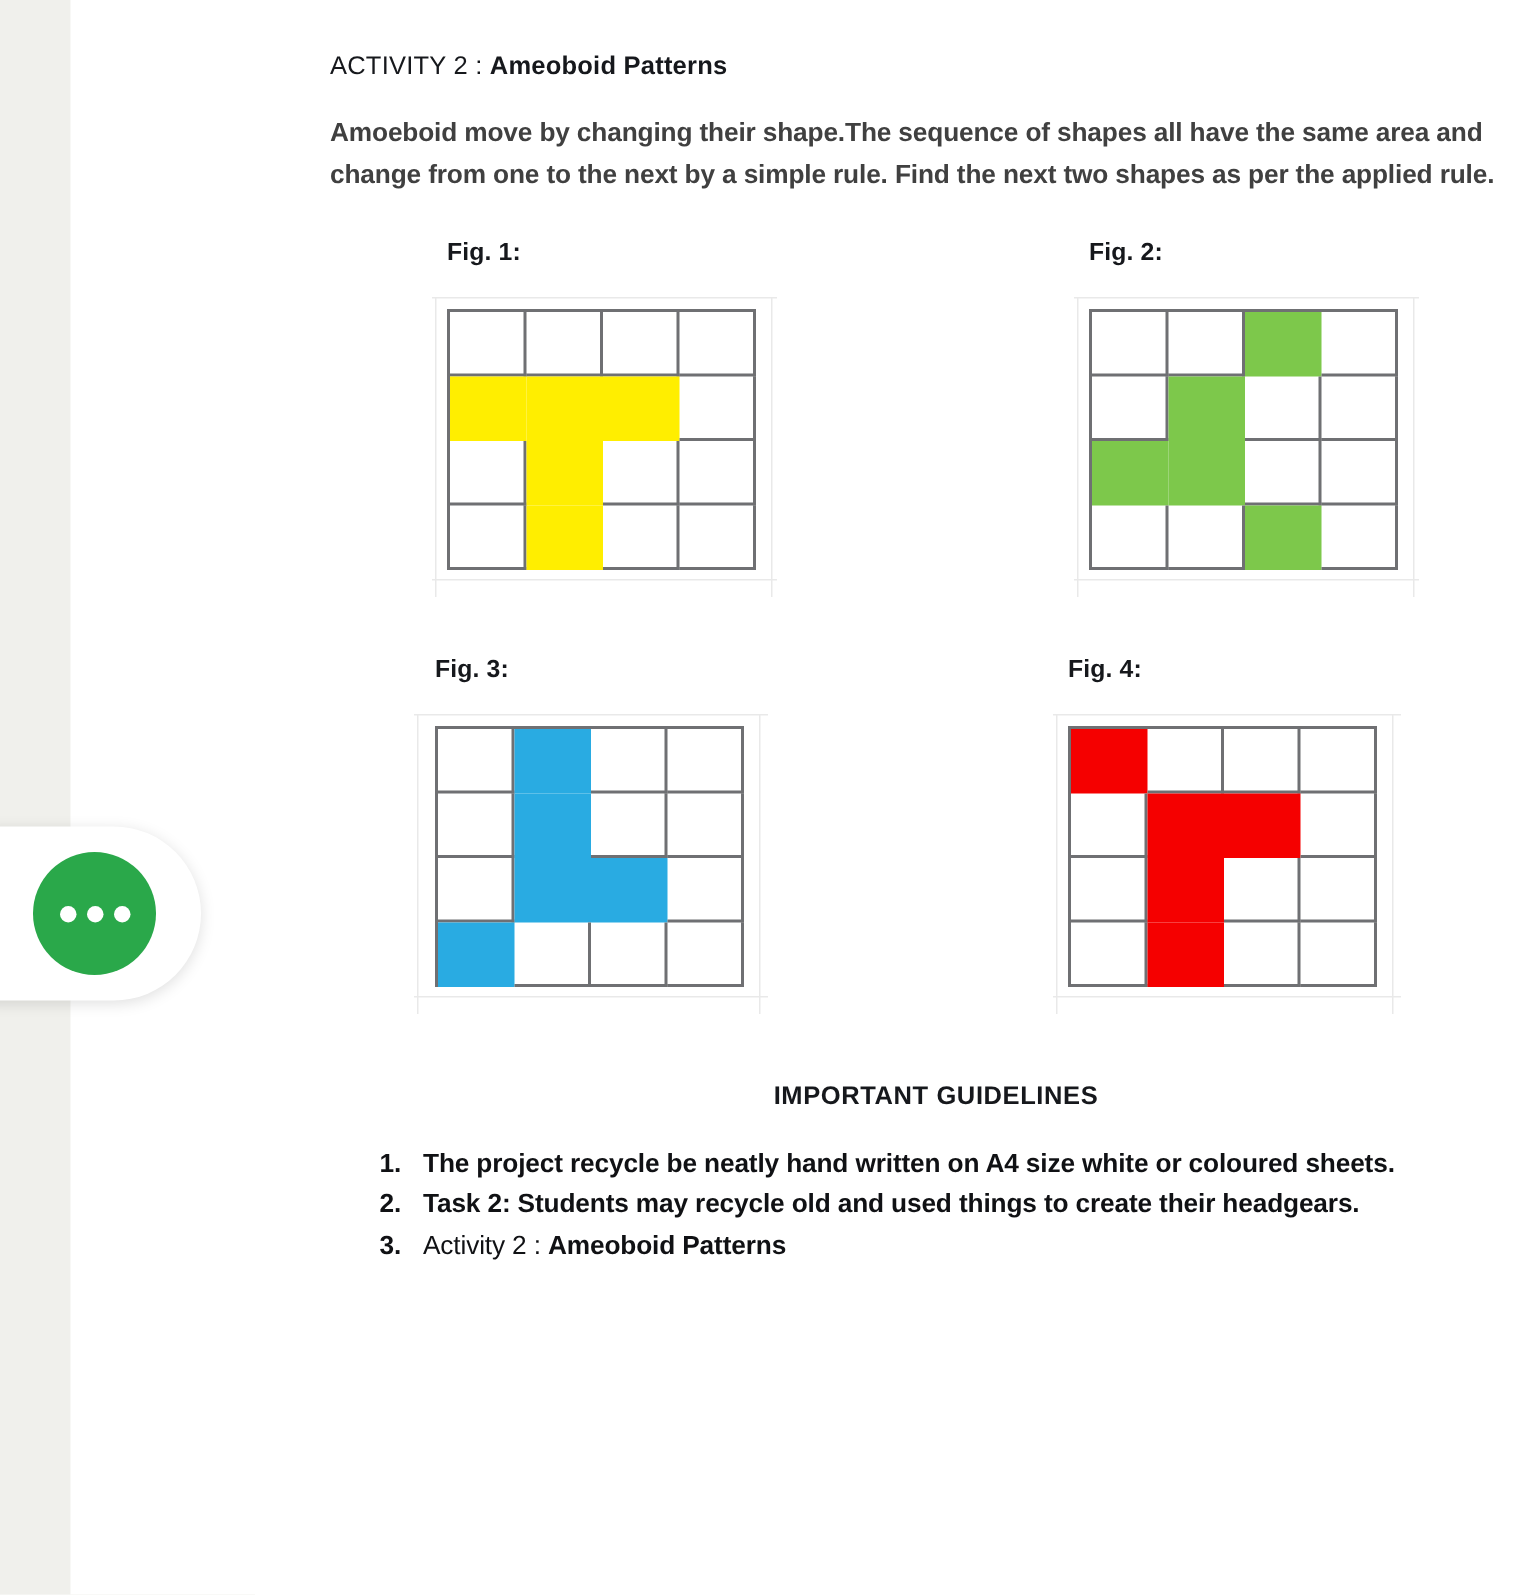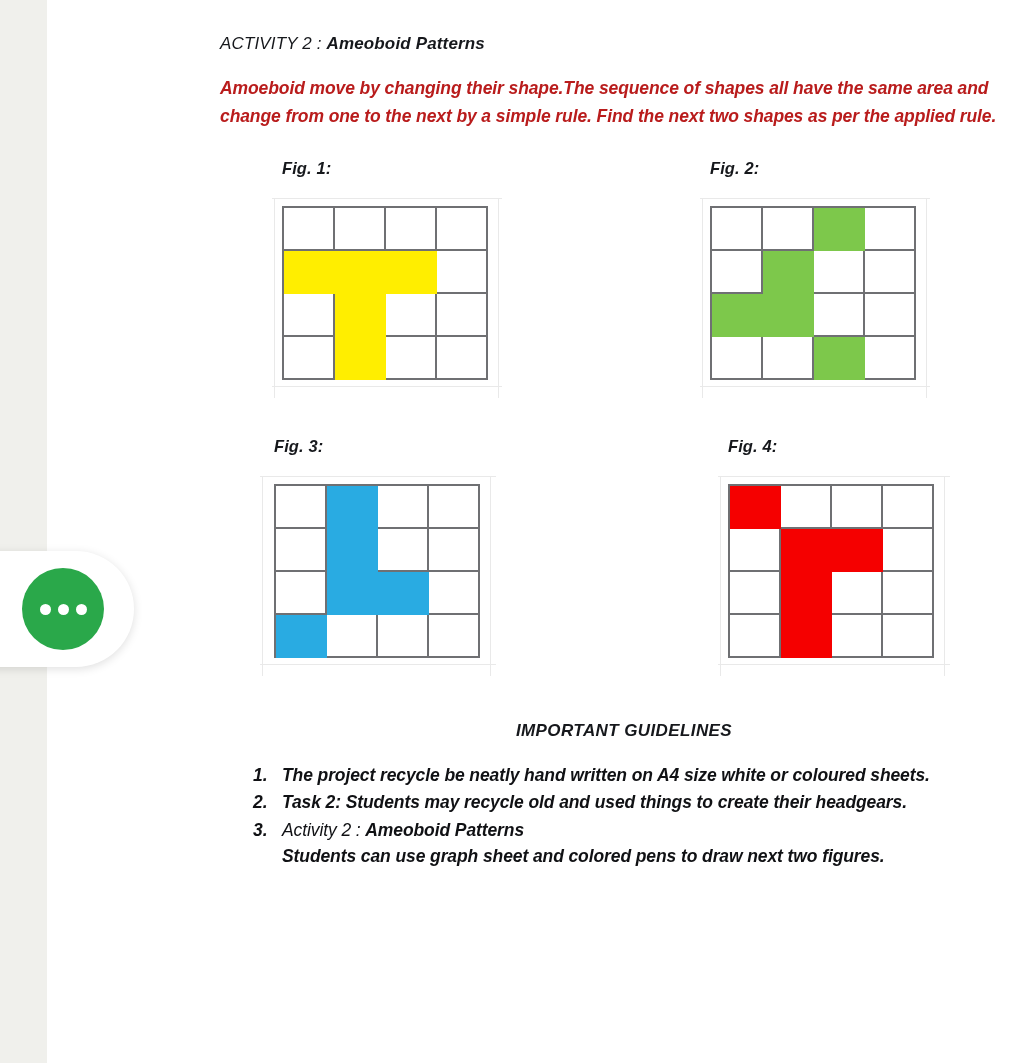--- a/index.html
+++ b/index.html
@@ -18,21 +18,20 @@
   }
 
   
   #page-sheet {
     position: absolute;
     left: 47px;
     top: 0;
     width: 977px;
     height: 1063px;
     background: #ffffff;
-    font-style: italic;
   }
 
   
   #left-rail {
     position: absolute;
     left: 0; top: 0;
     width: 47px; height: 1063px;
     background: #f0f0ec;
   }
 
@@ -88,34 +87,34 @@
     color: #16181c;
     letter-spacing: 0.15px;
   }
   .activity-heading .bold { font-weight: 700; }
 
   .intro-para {
     margin: 20px 0 0 0;
     font-size: 17.5px;
     font-weight: 700;
     line-height: 1.62;
-    color: #b91c1c;
+    color: #404040;
     width: 800px;
     letter-spacing: -0.1px;
   }
 
   
   .fig-row {
     position: relative;
     width: 830px;
   }
   #fig-row-1 { height: 272px; margin-top: 28px; }
   #fig-row-2 { height: 280px; }
 
-  .fig-block { position: absolute; }
+  .fig-block { position: absolute; margin-left: 16px; }
   .fig-caption {
     font-size: 16.5px;
     font-weight: 700;
     color: #16181c;
     letter-spacing: 0.1px;
     margin-bottom: 0;
     white-space: nowrap;
   }
 
   .grid-wrap {
@@ -285,21 +284,21 @@
               <div class="cell filled" style="background: rgb(41, 171, 226);"></div>
               <div class="cell"></div>
               <div class="cell filled" style="background: rgb(41, 171, 226);"></div>
               <div class="cell"></div>
               <div class="cell"></div>
               <div class="cell"></div>
             </div>
         </div>
       </div>
 
-      <div class="fig-block" style="left:508px; top:6px;">
+      <div class="fig-block" style="left:476px; top:6px;">
         <div class="fig-caption">Fig. 4:</div>
         <div class="grid-wrap">
           <div class="ghost" style="left:-10px; top:-8px; width:232px; height:1px;"></div>
           <div class="ghost" style="left:-10px; top:180px; width:232px; height:1px;"></div>
           <div class="ghost" style="left:-8px; top:-8px; width:1px; height:200px;"></div>
           <div class="ghost" style="left:216px; top:-8px; width:1px; height:200px;"></div>
           <div class="grid">
               <div class="cell filled" style="background: rgb(245, 0, 0);"></div>
               <div class="cell"></div>
               <div class="cell"></div>
@@ -326,21 +325,20 @@
 
     <ol id="guidelines-list">
       <li>
         <span>The project recycle be neatly hand written on A4 size white or coloured sheets.</span>
       </li>
       <li>
         <span>Task 2: Students may recycle old and used things to create their headgears.</span>
       </li>
       <li>
         <span class="gl-label-regular">Activity 2 : </span><span class="gl-label-bold">Ameoboid Patterns</span>
-        <span class="gl-sub">Students can use graph sheet and colored pens to draw next two figures.</span>
       </li>
     </ol>
 
   </div>
 </div>
 
 <div id="fab-pill">
   <button id="fab-button">
     <span class="dot"></span>
     <span class="dot"></span>

